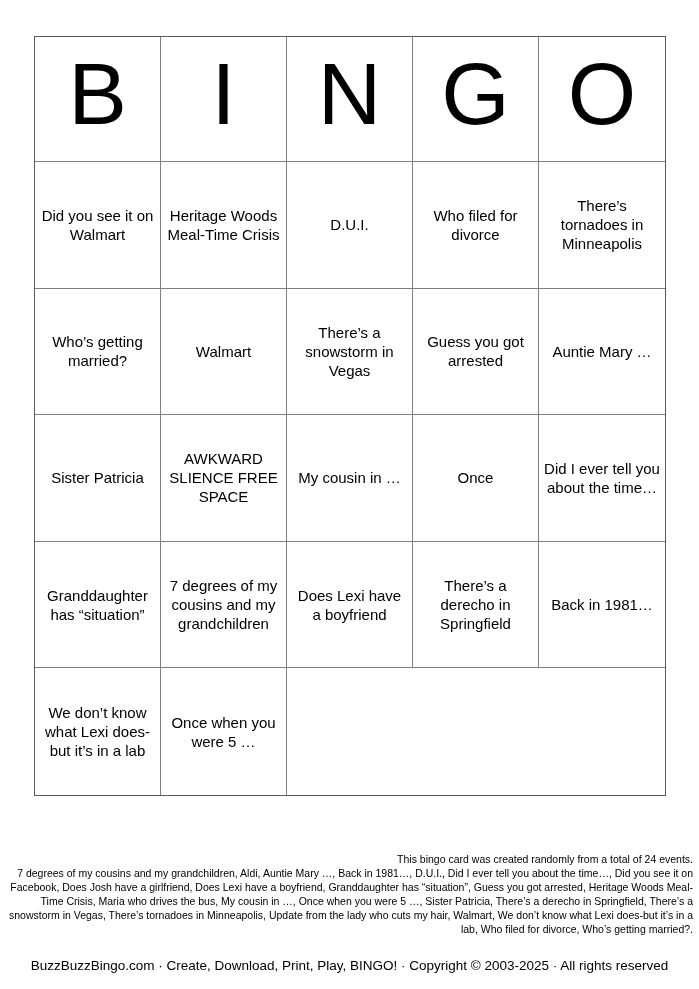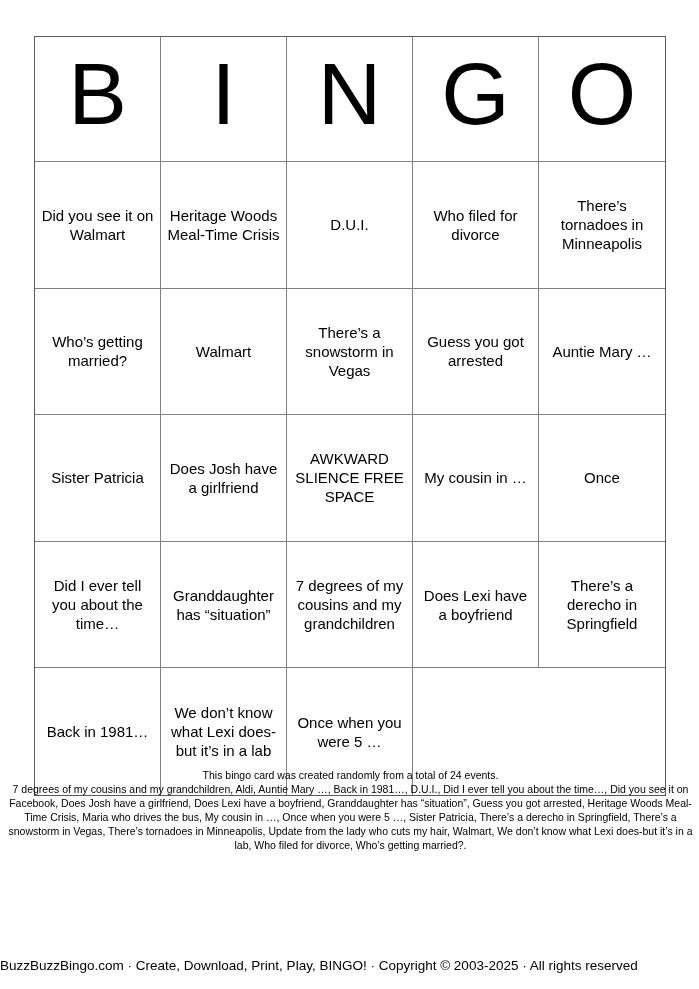--- a/index.html
+++ b/index.html
@@ -47,32 +47,32 @@
     padding-bottom: 10px;
   }
   .cell {
     font-size: 15px;
     line-height: 19px;
     padding: 2px 5px;
   }
   .footer-notes {
     position: absolute;
     left: 8px;
-    top: 768px;
+    top: 852px;
     width: 685px;
     font-size: 10.5px;
     line-height: 14px;
-    text-align: center;
+    text-align: right;
   }
   .bottom-bar {
     position: absolute;
     left: 0;
     top: 957px;
     width: 699px;
-    text-align: left;
+    text-align: center;
     font-size: 13.5px;
     line-height: 17px;
   }
 </style>
 </head>
 <body>
 
 <div class="page">
 
   <div class="bingo-card">
@@ -88,21 +88,20 @@
     <div class="cell">Who filed for divorce</div>
     <div class="cell">There’s tornadoes in Minneapolis</div>
 
     <div class="cell">Who’s getting married?</div>
     <div class="cell">Walmart</div>
     <div class="cell">There’s a snowstorm in Vegas</div>
     <div class="cell">Guess you got arrested</div>
     <div class="cell">Auntie Mary …</div>
 
     <div class="cell">Sister Patricia</div>
-    <div class="cell">Does Josh have a girlfriend</div>
     <div class="cell">AWKWARD SLIENCE FREE SPACE</div>
     <div class="cell">My cousin in …</div>
     <div class="cell">Once</div>
 
     <div class="cell">Did I ever tell you about the time…</div>
     <div class="cell">Granddaughter has “situation”</div>
     <div class="cell">7 degrees of my cousins and my grandchildren</div>
 
     <div class="cell">Does Lexi have a boyfriend</div>
     <div class="cell">There’s a derecho in Springfield</div>

